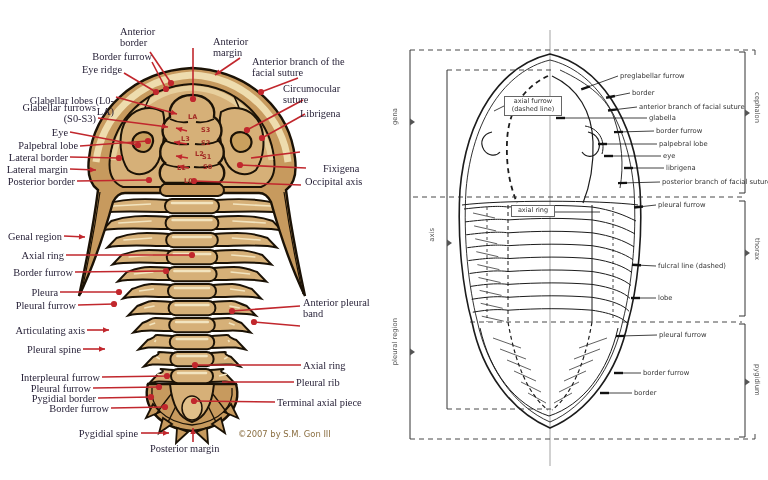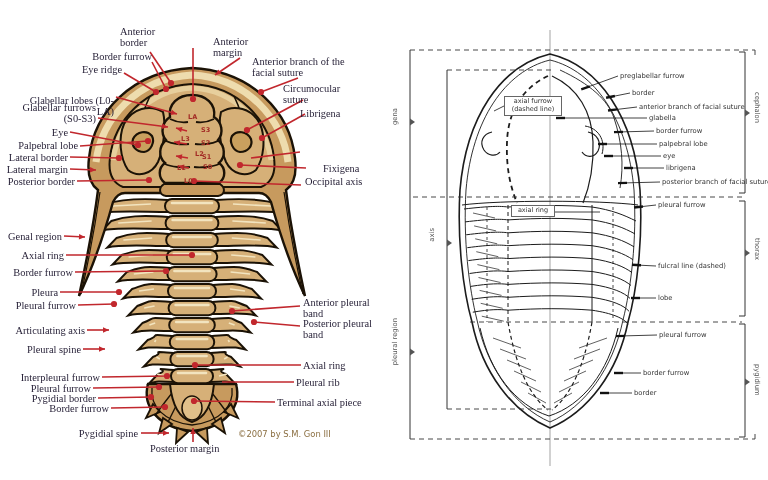--- a/index.html
+++ b/index.html
@@ -346,21 +346,20 @@
   <div class="lab r" style="left:12px;top:393px;width:84px">Pygidial border</div>
   <div class="lab r" style="left:22px;top:403px;width:87px">Border furrow</div>
   <div class="lab r" style="left:52px;top:428px;width:86px">Pygidial spine</div>
   <div class="lab c" style="left:150px;top:443px;width:92px">Posterior margin</div>
   <div class="lab c" style="left:252px;top:56px;width:104px">Anterior branch of the facial suture</div>
   <div class="lab c" style="left:283px;top:83px;width:78px">Circumocular suture</div>
   <div class="lab c" style="left:300px;top:108px;width:58px">Librigena</div>
   <div class="lab c" style="left:323px;top:163px;width:60px">Fixigena</div>
   <div class="lab c" style="left:305px;top:176px;width:58px">Occipital axis</div>
   <div class="lab l" style="left:303px;top:297px;width:70px">Anterior pleural band</div>
-  <div class="lab l" style="left:303px;top:318px;width:72px">Posterior pleural band</div>
   <div class="lab l" style="left:303px;top:360px;width:60px">Axial ring</div>
   <div class="lab l" style="left:296px;top:377px;width:60px">Pleural rib</div>
   <div class="lab l" style="left:277px;top:397px;width:108px">Terminal axial piece</div>
   <div class="cw" style="left:238px;top:429px;width:118px">©2007 by S.M. Gon III</div>
 
   <div class="gm" style="left:176px;top:113px">LA</div>
   <div class="gm" style="left:189px;top:126px">S3</div>
   <div class="gm" style="left:169px;top:135px">L3</div>
   <div class="gm" style="left:189px;top:139px">S2</div>
   <div class="gm" style="left:183px;top:150px">L2</div>

